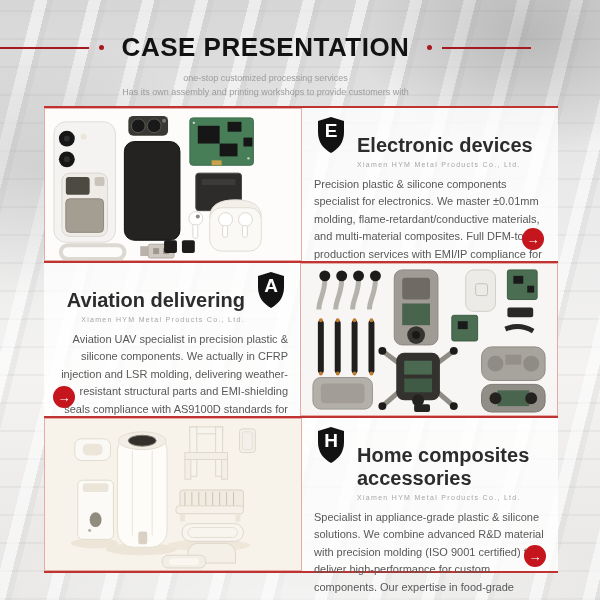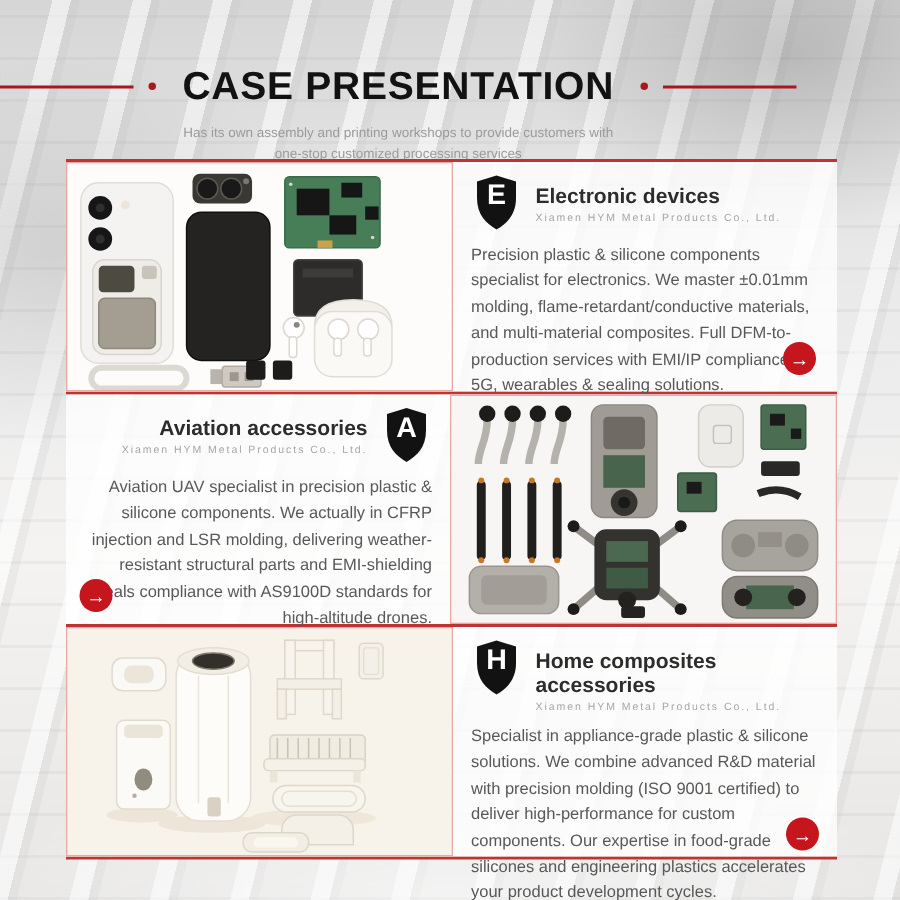--- a/index.html
+++ b/index.html
@@ -11,21 +11,21 @@
     background:
       radial-gradient(ellipse 260px 180px at 88% 6%, rgba(110,110,110,.30), transparent 65%),
       radial-gradient(ellipse 300px 220px at 6% 28%, rgba(130,130,130,.22), transparent 60%),
       radial-gradient(ellipse 500px 120px at 50% 100%, rgba(255,255,255,.55), transparent 70%),
       repeating-linear-gradient(104deg, rgba(255,255,255,0) 0 34px, rgba(255,255,255,.55) 34px 46px, rgba(185,185,185,.16) 46px 52px),
       repeating-linear-gradient(0deg, rgba(150,150,150,.10) 0 2px, rgba(0,0,0,0) 2px 28px),
       linear-gradient(180deg,#d6d6d6 0%,#e9e9e9 30%,#f4f3f2 62%,#e7e6e5 100%);
   }
 
   
-  .header{position:absolute;left:0;top:42px;width:531px;}
+  .header{position:absolute;left:0;top:32px;width:531px;}
   .title-row{display:flex;align-items:center;}
   .tline{flex:1;height:2px;background:#a8191f;}
   .tdot{width:5px;height:5px;border-radius:50%;background:#a8191f;margin:0 10px;}
   .title{font-size:26px;font-weight:bold;color:#121212;letter-spacing:.5px;padding:0 8px;white-space:nowrap;}
   .subtitle{margin-top:9px;text-align:center;font-size:9px;line-height:1.5;color:#9b9b9b;}
 
   
   .content{position:absolute;left:44px;top:108px;width:514px;}
   .hline{position:absolute;left:0;width:514px;height:2px;background:#bf3330;}
   .row{position:absolute;left:0;width:514px;height:153px;display:flex;}
@@ -33,21 +33,21 @@
   .cell-txt{flex:1;position:relative;background:rgba(255,255,255,.78);}
   .photo{position:absolute;inset:0;border:1px solid #e7aaa6;background:#fff;}
   .photo svg{display:block;width:100%;height:100%;}
 
   .panel-pad{position:absolute;inset:0;padding:8px 12px;box-sizing:border-box;}
   .sec-head{display:flex;align-items:flex-start;gap:9px;}
   .sec-head.right{justify-content:flex-end;text-align:right;}
   .shield{position:relative;width:34px;height:38px;flex:0 0 auto;}
   .shield svg{position:absolute;inset:0;}
   .shield .letter{position:absolute;left:0;top:4px;width:34px;text-align:center;color:#fff;font-weight:bold;font-size:19px;}
-  .sec-title{font-size:14px;font-weight:bold;color:#2c2c2c;margin-top:6px;}
+  .sec-title{font-size:20px;font-weight:bold;color:#2c2c2c;margin-top:18px;}
   .sec-company{font-size:7px;letter-spacing:1.3px;color:#a6a6a6;margin-top:4px;white-space:nowrap;}
   .sec-body{margin-top:8px;font-size:11px;line-height:1.58;color:#585858;}
   .sec-body.right{text-align:right;}
 
   .arrow-btn{position:absolute;width:22px;height:22px;border-radius:50%;background:#c4161c;
     color:#fff;font-size:13px;font-weight:bold;display:flex;align-items:center;justify-content:center;
     cursor:pointer;border:none;padding:0;line-height:1;}
   .arrow-r1{right:14px;bottom:11px;}
   .arrow-r2{left:9px;bottom:8px;}
   .arrow-r3{right:12px;bottom:4px;}
@@ -60,22 +60,22 @@
 
   <div class="header">
     <div class="title-row">
       <div class="tline"></div>
       <div class="tdot"></div>
       <div class="title">CASE PRESENTATION</div>
       <div class="tdot"></div>
       <div class="tline"></div>
     </div>
     <div class="subtitle">
+      <div>one-stop customized processing services</div>
       <div>Has its own assembly and printing workshops to provide customers with</div>
-      <div>one-stop customized processing services</div>
     </div>
   </div>
 
   <div class="content">
     <div class="hline" style="top:-2px"></div>
     <div class="hline" style="top:153px"></div>
     <div class="hline" style="top:308px"></div>
     <div class="hline" style="top:463px"></div>
 
     <div class="row" style="top:0">
@@ -153,21 +153,21 @@
         </div>
         <button class="arrow-btn arrow-r1">→</button>
       </div>
     </div>
 
     <div class="row" style="top:155px">
       <div class="cell-txt" style="width:256px;flex:0 0 auto;">
         <div class="panel-pad">
           <div class="sec-head right">
             <div style="text-align:right;">
-              <div class="sec-title">Aviation accessories</div>
+              <div class="sec-title">Aviation delivering</div>
               <div class="sec-company">Xiamen HYM Metal Products Co., Ltd.</div>
             </div>
             <div class="shield">
               <svg viewBox="0 0 34 38">
                   <path d="M17 1 L30 5 V16 C30 27 24 33 17 37 C10 33 4 27 4 16 V5 Z" fill="#121212"></path>
                 </svg>
               <span class="letter">A</span>
             </div>
           </div>
           <div class="sec-body right">Aviation UAV specialist in precision plastic &amp; silicone components. We actually in CFRP injection and LSR molding, delivering weather-resistant structural parts and EMI-shielding seals compliance with AS9100D standards for high-altitude drones.</div>

